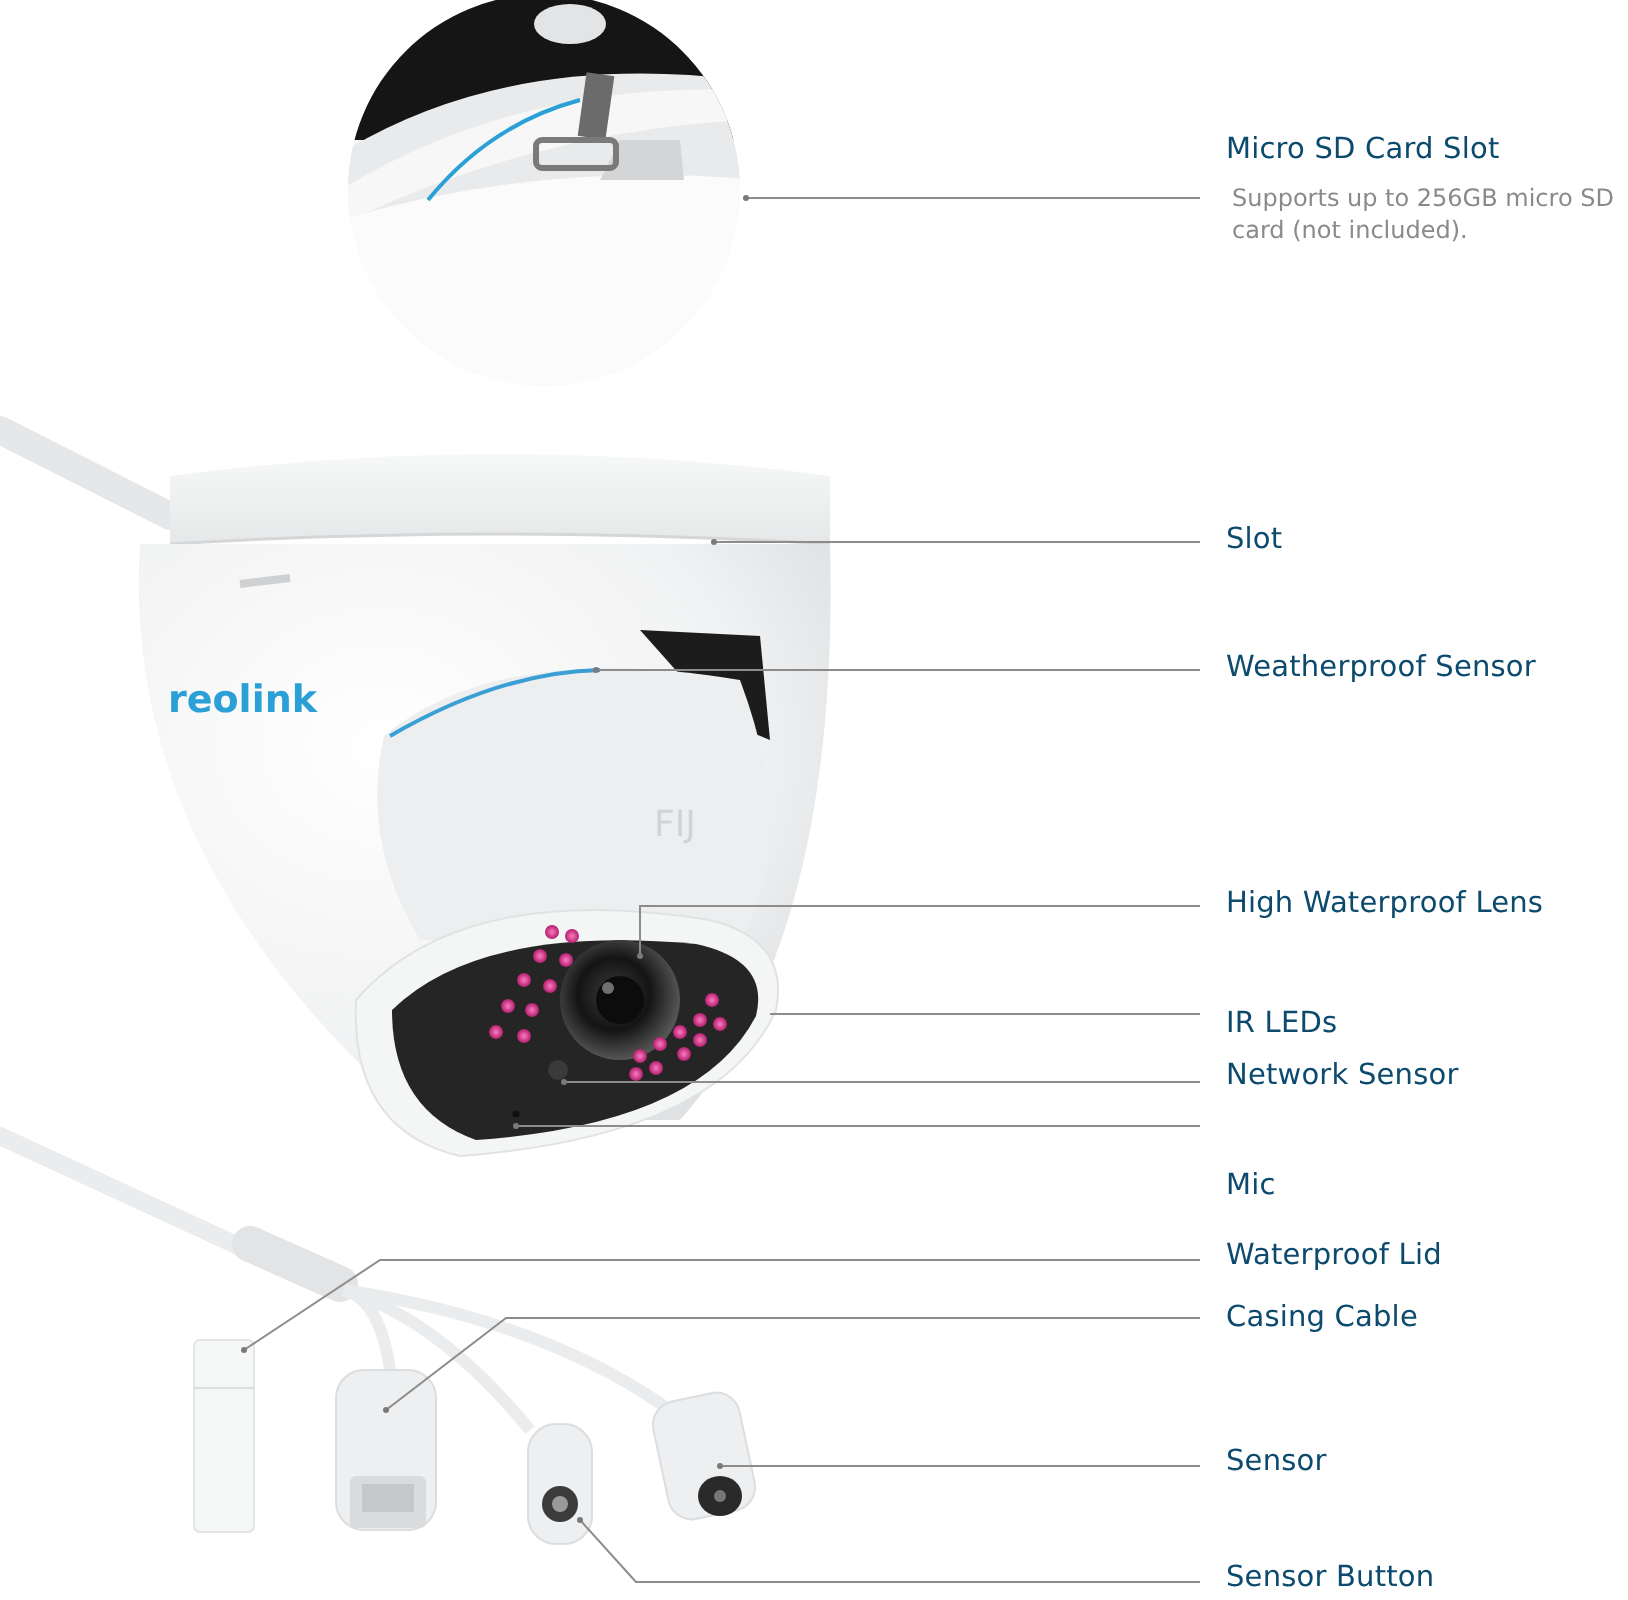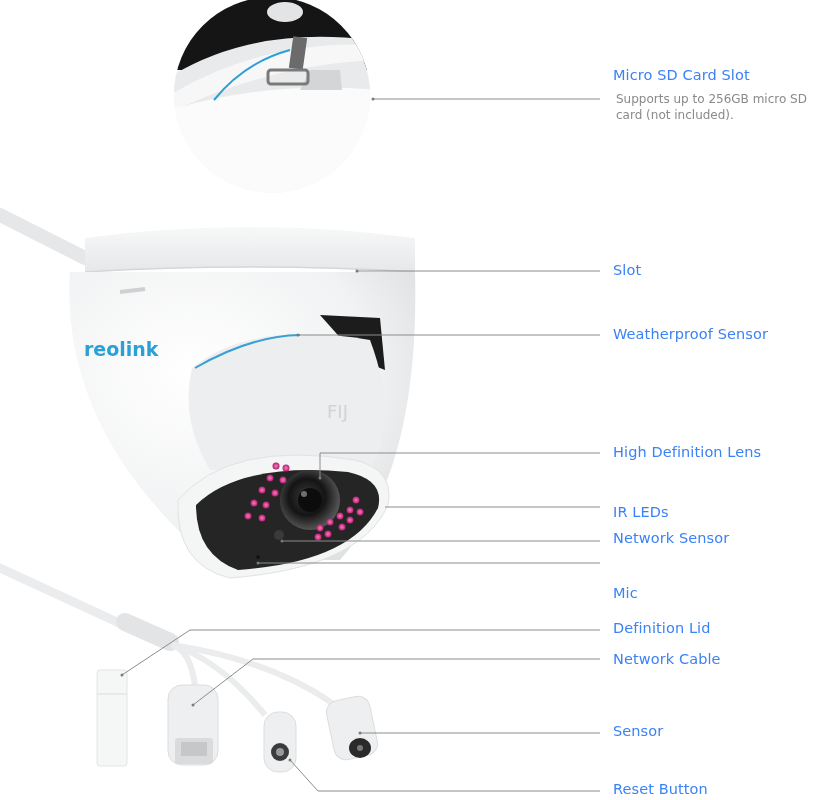--- a/index.html
+++ b/index.html
@@ -1,19 +1,19 @@
 <!DOCTYPE html>
 <html><head>
 <meta charset="utf-8">
 <style>
   html, body { margin:0; padding:0; background:#ffffff; }
   body { width:814px; height:800px; position:relative; overflow:hidden;
          font-family:"DejaVu Sans","Liberation Sans",sans-serif; }
   .stage { position:absolute; left:0; top:0; width:814px; height:800px; }
-  .label { position:absolute; left:613px; font-size:14.5px; color:#3b82f6; letter-spacing:0.1px; white-space:nowrap; }
+  .label { position:absolute; left:613px; font-size:14.5px; color:#0c4a6e; letter-spacing:0.1px; white-space:nowrap; }
   .sublabel { position:absolute; left:616px; font-size:12px; color:#8a8a8a; line-height:16px; width:200px; }
   svg text { font-family:"DejaVu Sans","Liberation Sans",sans-serif; }
 </style>
 </head>
 <body>
 
 <div class="stage">
 
 <svg width="814" height="800" viewBox="0 0 814 800" xmlns="http://www.w3.org/2000/svg" style="position:absolute;left:0;top:0">
   <defs>
@@ -158,22 +158,22 @@
         <circle cx="193" cy="705" r="1.5"></circle>
     <circle cx="360" cy="733" r="1.5"></circle>
         <circle cx="290" cy="760" r="1.5"></circle>
   </g>
 </svg>
 
 <div class="label" style="top:67px">Micro SD Card Slot</div>
 <div class="sublabel" style="top:91px">Supports up to 256GB micro SD card (not included).</div>
 <div class="label" style="top:262px">Slot</div>
 <div class="label" style="top:326px">Weatherproof Sensor</div>
-<div class="label" style="top:444px">High Definition Lens</div>
+<div class="label" style="top:444px">High Waterproof Lens</div>
 <div class="label" style="top:504px">IR LEDs</div>
 <div class="label" style="top:530px">Network Sensor</div>
 <div class="label" style="top:585px">Mic</div>
-<div class="label" style="top:620px">Definition Lid</div>
-<div class="label" style="top:651px">Network Cable</div>
+<div class="label" style="top:620px">Waterproof Lid</div>
+<div class="label" style="top:651px">Casing Cable</div>
 <div class="label" style="top:723px">Sensor</div>
-<div class="label" style="top:781px">Reset Button</div>
+<div class="label" style="top:781px">Sensor Button</div>
 
 </div>
 
 </body></html>

